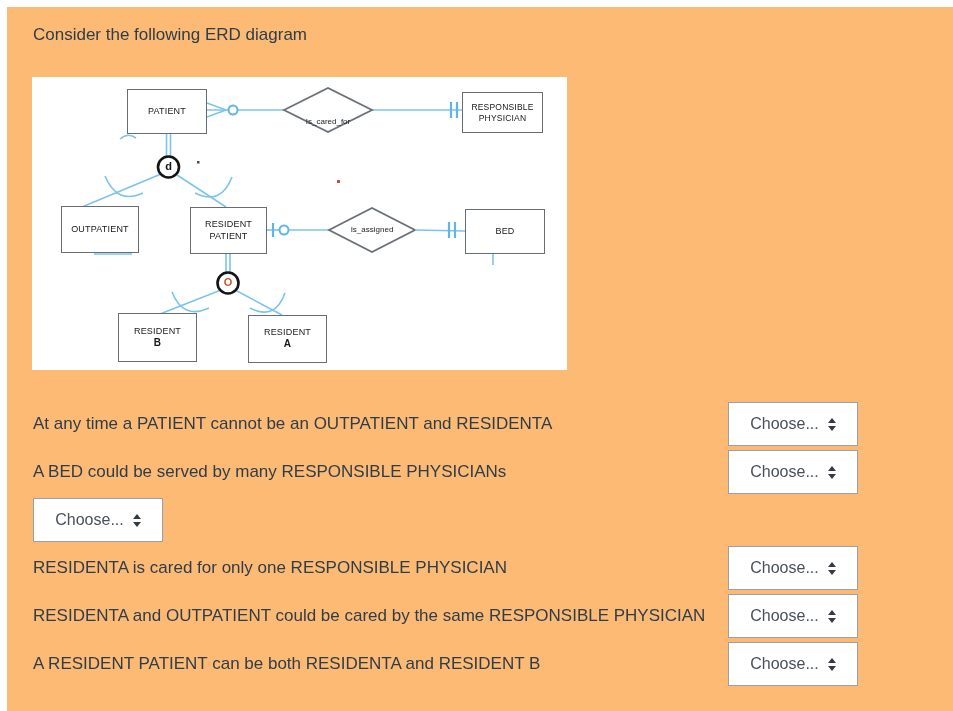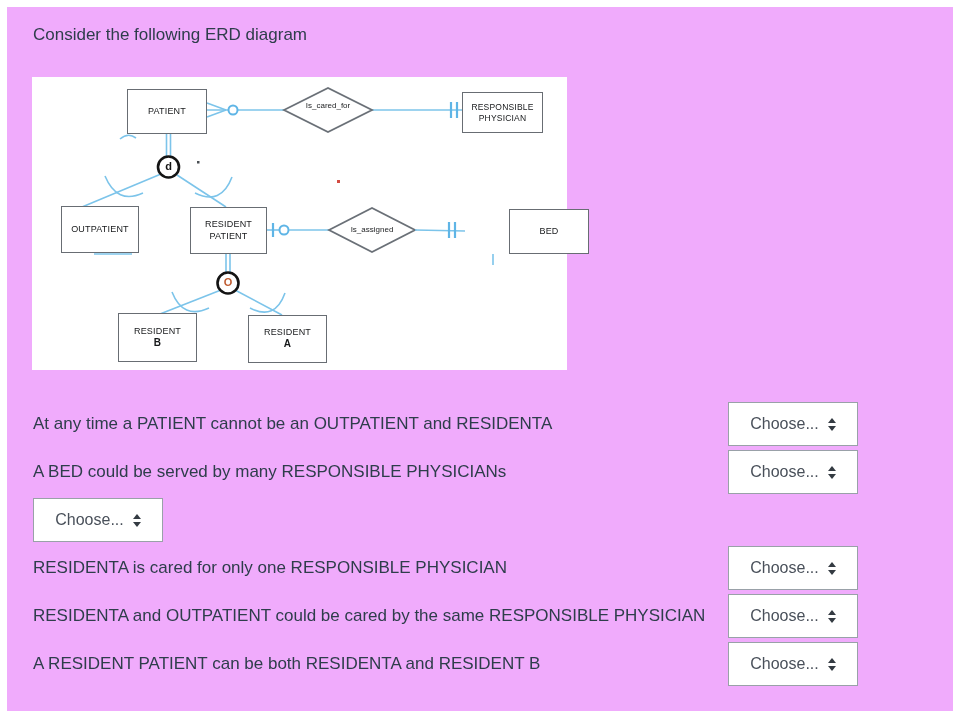--- a/index.html
+++ b/index.html
@@ -1,21 +1,21 @@
 <!DOCTYPE html>
 <html><head>
 <meta charset="utf-8">
 <style>
   html,body { margin:0; padding:0; }
   body {
     width:953px; height:711px; position:relative; overflow:hidden;
     background:#ffffff;
     font-family:"Liberation Sans", sans-serif;
   }
-  .panel { position:absolute; left:7px; top:7px; right:0; bottom:0; background:#f0abfc; }
+  .panel { position:absolute; left:7px; top:7px; right:0; bottom:0; background:#fdba74; }
   .title { position:absolute; left:26px; top:18px; font-size:17px; color:#2e3d4b; }
 
   
   .erd { position:absolute; left:25px; top:70px; width:535px; height:293px; background:#ffffff; }
   .erd svg { position:absolute; left:0; top:0; }
   .c  { stroke:#7cc4ea; stroke-width:1.6; fill:none; }
   .cb { stroke:#5fb5e6; stroke-width:2.2; fill:none; }
   .oc { stroke:#5fb5e6; stroke-width:2; fill:#ffffff; }
   .shape { fill:#ffffff; stroke:#6a7077; stroke-width:1.8; }
   .kc { fill:#ffffff; stroke:#141414; stroke-width:2.6; }
@@ -103,33 +103,33 @@
       <span>RESPONSIBLE</span>
       <span>PHYSICIAN</span>
     </div>
     <div class="ebox" style="left:29px; top:129px; width:78px; height:47px;text-align:center;">
       <span>OUTPATIENT</span>
     </div>
     <div class="ebox" style="left:158px; top:130px; width:77px; height:47px;">
       <span>RESIDENT</span>
       <span>PATIENT</span>
     </div>
-    <div class="ebox" style="left:433px; top:132px; width:80px; height:45px;margin-left:44px;">
+    <div class="ebox" style="left:433px; top:132px; width:80px; height:45px;">
       <span>BED</span>
     </div>
     <div class="ebox" style="left:86px; top:236px; width:79px; height:49px;">
       <span>RESIDENT</span>
       <span class="bold2">B</span>
     </div>
     <div class="ebox" style="left:216px; top:238px; width:79px; height:48px;">
       <span>RESIDENT</span>
       <span class="bold2">A</span>
     </div>
 
-    <div class="dlabel" style="left:250px; top:24px; width:92px;">Is_cared_for</div>
+    <div class="dlabel" style="left:250px; top:40px; width:92px;">Is_cared_for</div>
     <div class="dlabel" style="left:297px; top:148px; width:86px;">Is_assigned</div>
 
     <div class="speclabel" style="left:126px; top:83px; width:21px;">d</div>
     <div class="speclabel orange" style="left:185px; top:199px; width:22px;">O</div>
   </div>
 
   <div class="qrows">
     <div class="qrow">
       <div class="qtext">At any time a PATIENT cannot be an OUTPATIENT and RESIDENTA</div>
       <div class="qselect">

